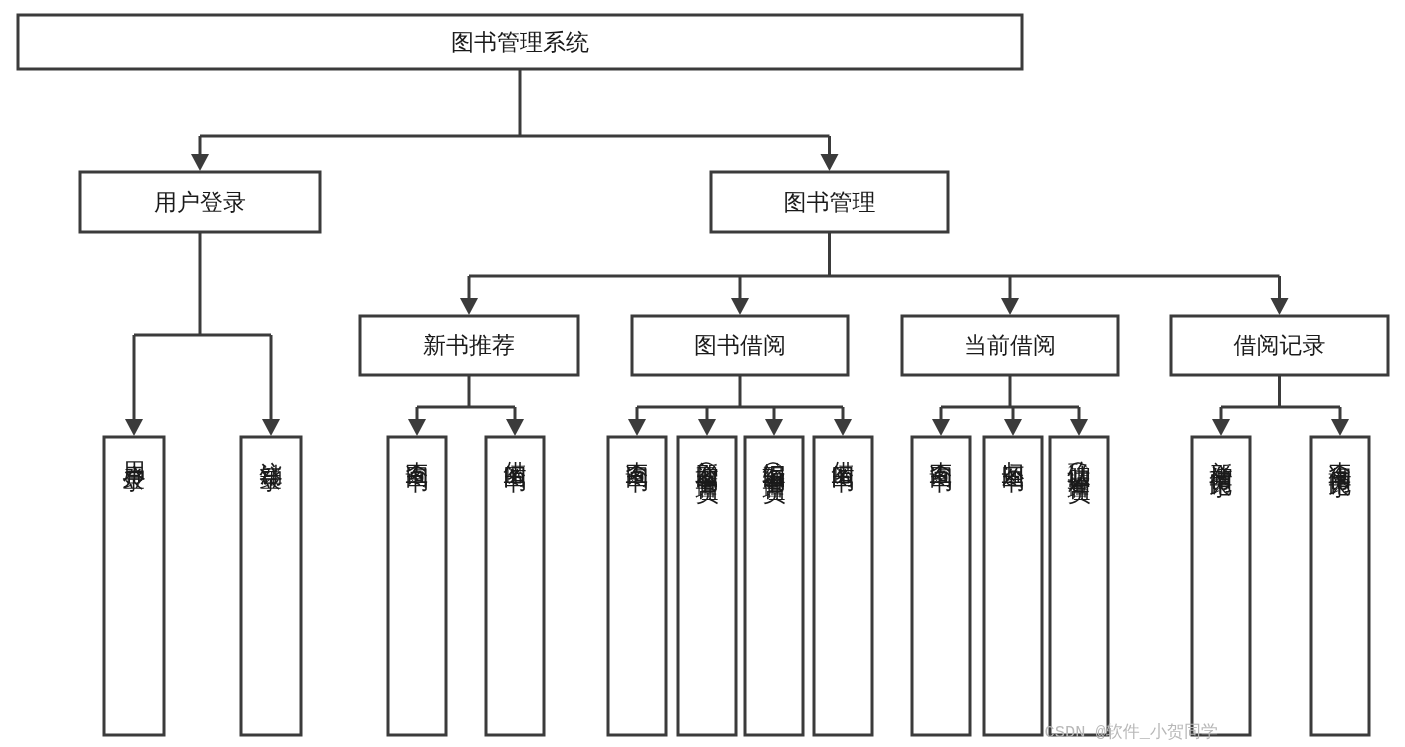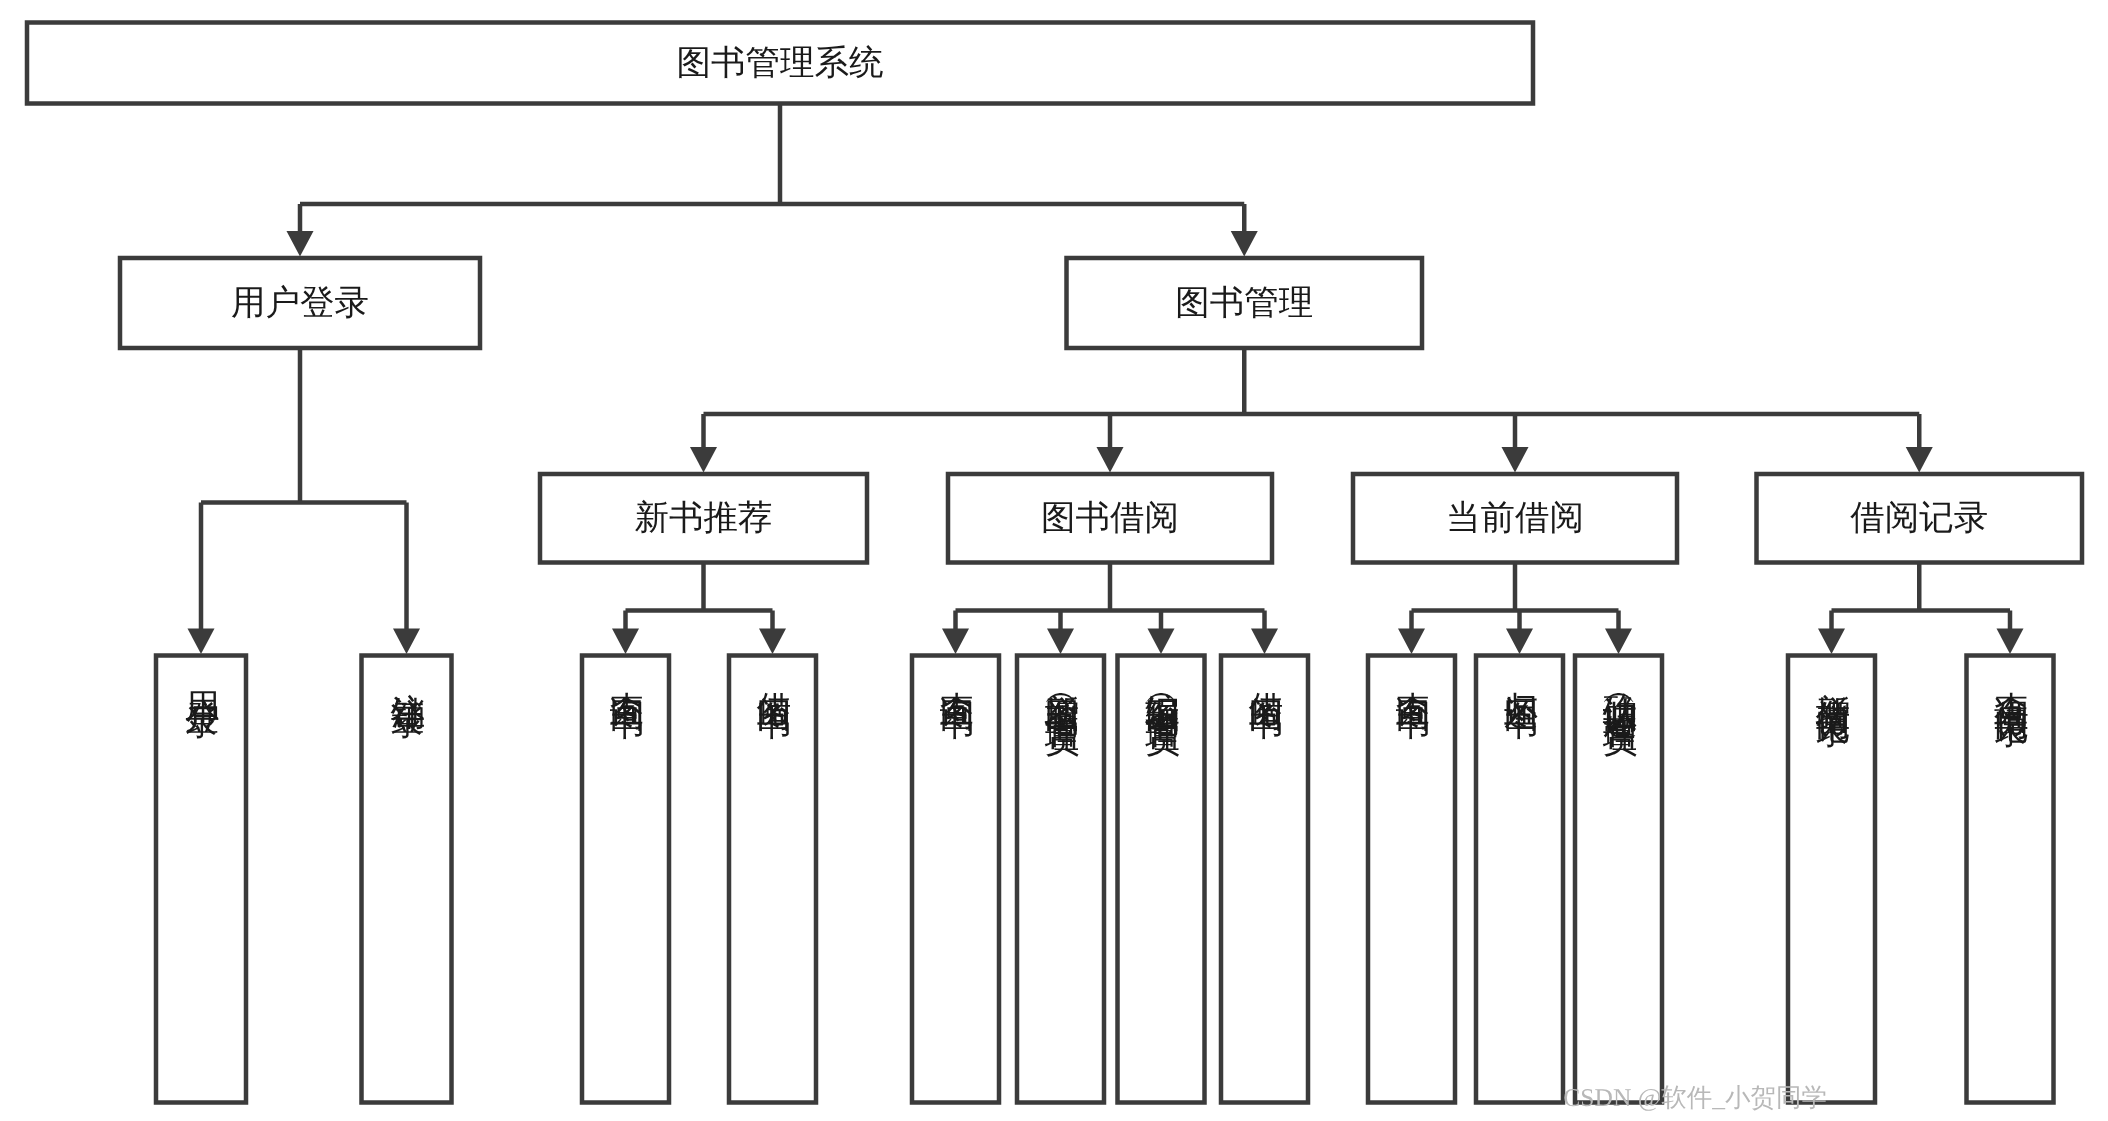--- a/index.html
+++ b/index.html
@@ -28,21 +28,21 @@
     letter-spacing:3px;
     text-align:center;
     display:flex;
     align-items:center;
     justify-content:flex-start;
     white-space:nowrap;
   }
   .watermark{
     position:absolute;
     right:10px;bottom:4px;
-    font-family:Liberation Serif, serif;
+    font-family:Liberation Mono, monospace;
     font-size:17px;
     color:#b8b8b8;
     white-space:nowrap;
   }
 </style>
 </head>
 <body>
 
 <div id="diagram-root">
 

